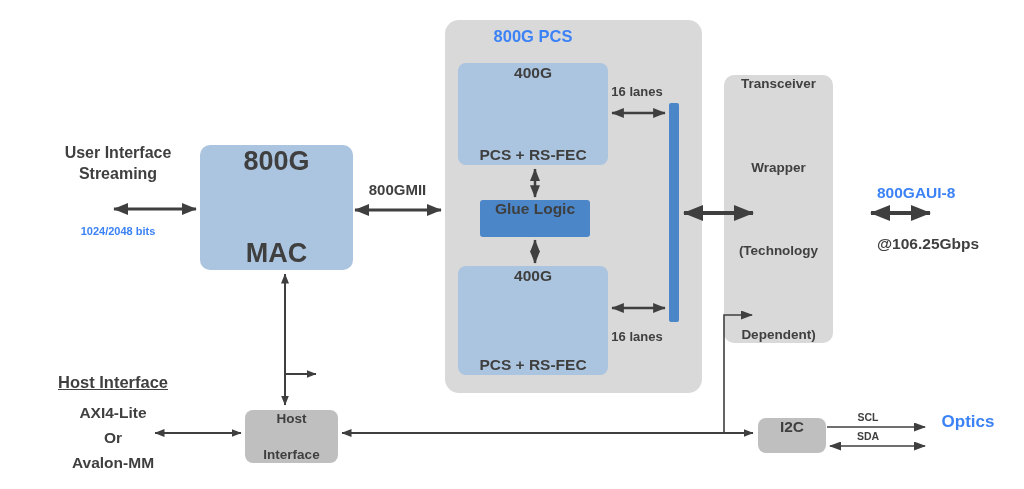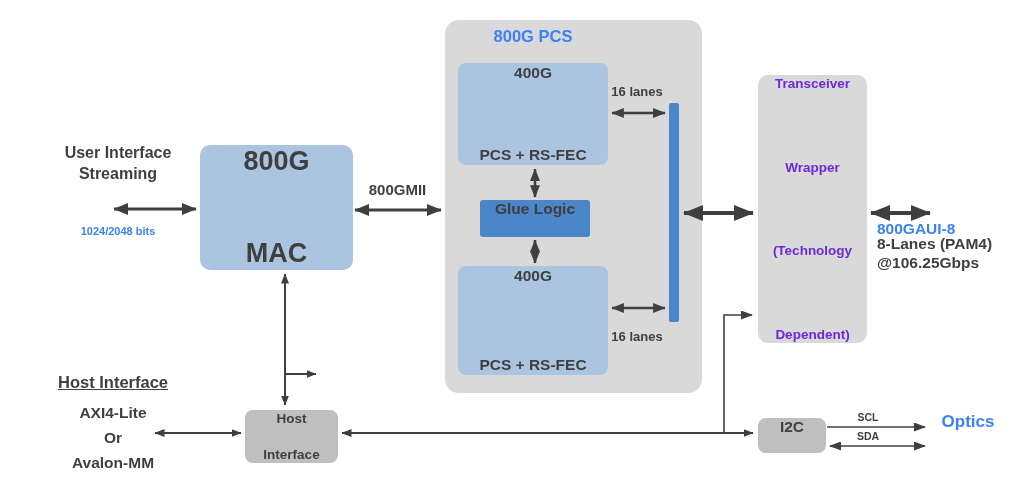--- a/index.html
+++ b/index.html
@@ -19,31 +19,31 @@
   .underline { text-decoration:underline; }
   .left { text-align:left; }
 
   .mac        { left:200px; top:145px; width:153px; height:125px; background:#abc4df; border-radius:10px; font-size:27px; line-height:33px; }
   .pcs-cont   { left:445px; top:20px;  width:257px; height:373px; background:#d9d9d9; border-radius:14px; }
   .pcs-title  { left:458px; top:27px;  width:150px; font-size:16.5px; }
   .pcs-top    { left:458px; top:63px;  width:150px; height:102px; background:#abc4df; border-radius:8px; font-size:15.5px; line-height:20px; }
   .glue       { left:480px; top:200px; width:110px; height:37px;  background:#4a86c8; border-radius:3px; font-size:15.5px; }
   .pcs-bottom { left:458px; top:266px; width:150px; height:109px; background:#abc4df; border-radius:8px; font-size:15.5px; line-height:20px; }
   .pcs-bar    { left:669px; top:103px; width:10px;  height:219px; background:#4a86c8; border-radius:2px; }
-  .wrapper    { left:758px; top:75px;  width:109px; height:268px; background:#d9d9d9; border-radius:10px; font-size:13.5px; line-height:17px; color:#6d28d9; }
+  .wrapper    { left:724px; top:75px;  width:109px; height:268px; background:#d9d9d9; border-radius:10px; font-size:13.5px; line-height:17px; color:#404040; }
   .stat       { left:322px; top:349px; width:79px;  height:50px;  background:#5bc2d4; border:2px solid #2f9fb8; border-radius:8px; font-size:13px; line-height:16px; color:#303030; }
   .host-blk   { left:245px; top:410px; width:93px;  height:53px;  background:#bfbfbf; border-radius:8px; font-size:13.5px; line-height:17px; }
   .i2c-blk    { left:758px; top:418px; width:68px;  height:35px;  background:#bfbfbf; border-radius:8px; font-size:15.5px; }
 
   .streaming  { left:28px;  top:142px; width:180px; font-size:16px;   line-height:21px; }
   .buswidth   { left:28px;  top:225px; width:180px; font-size:11px; }
   .gmii       { left:353px; top:181px; width:89px;  font-size:15px; }
   .lanes-top  { left:601px; top:84px;  width:72px;  font-size:13px; }
   .lanes-bot  { left:601px; top:329px; width:72px;  font-size:13px; }
-  .gaui       { left:877px; top:184px; width:130px; font-size:15.5px;margin-top:36px; }
+  .gaui       { left:877px; top:184px; width:130px; font-size:15.5px; }
   .pam        { left:877px; top:234px; width:140px; font-size:15.5px; line-height:19px; }
   .host-head  { left:18px;  top:373px; width:190px; font-size:16.5px; }
   .host-opts  { left:18px;  top:400px; width:190px; font-size:15.5px; line-height:25px; }
   .scl        { left:845px; top:411px; width:46px;  font-size:10.5px;text-align:center; }
   .sda        { left:845px; top:430px; width:46px;  font-size:10.5px; }
   .optics     { left:934px; top:412px; width:68px;  font-size:17px; }
 
   svg.overlay { position:absolute; left:0; top:0; width:1024px; height:489px; pointer-events:none; }
   svg.overlay line, svg.overlay polyline { stroke:#3f3f3f; fill:none; }
   .w13{stroke-width:1.3px} .w16{stroke-width:1.6px} .w2{stroke-width:2px}
@@ -91,21 +91,20 @@
 
   <div class="block wrapper">
     <span>Transceiver</span>
     <span>Wrapper</span>
     <span>(Technology</span>
     <span>Dependent)</span>
   </div>
 
   <div class="lbl gaui blue left">800GAUI-8</div>
   <div class="lbl pam left">
-    <span>8-Lanes (PAM4)</span>
     <span>@106.25Gbps</span>
   </div>
 
 
   <div class="lbl host-head underline">Host Interface</div>
   <div class="lbl host-opts">
     <span>AXI4-Lite</span>
     <span>Or</span>
     <span>Avalon-MM</span>
   </div>

